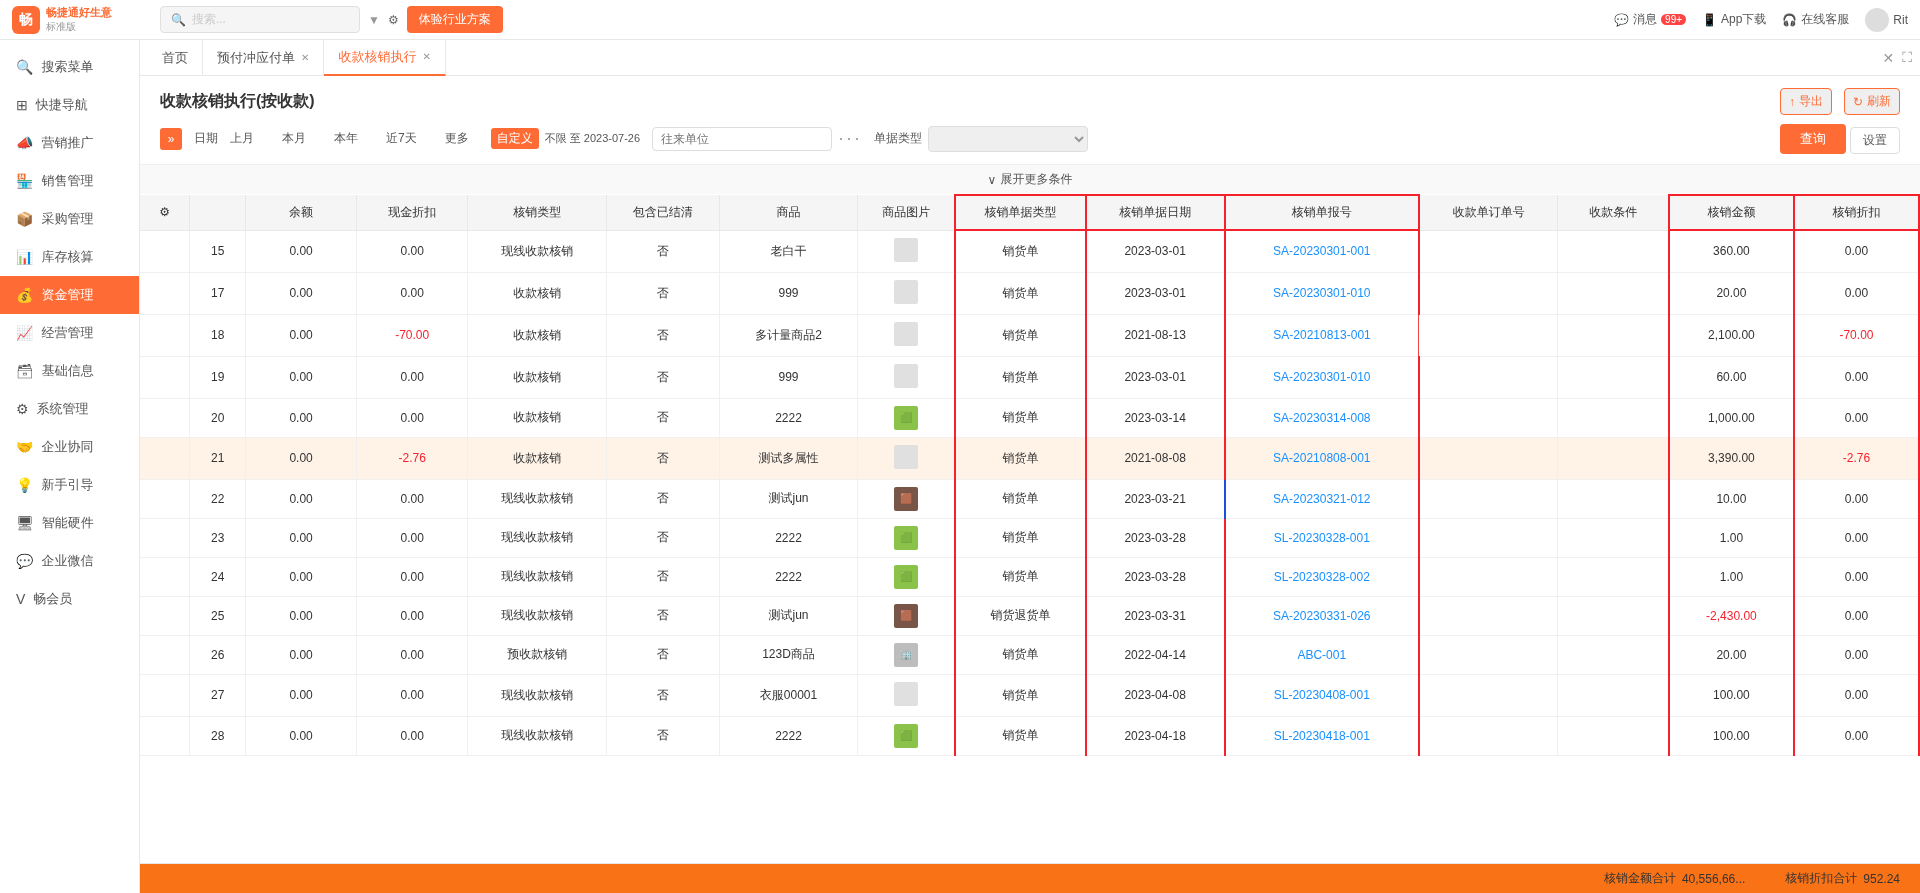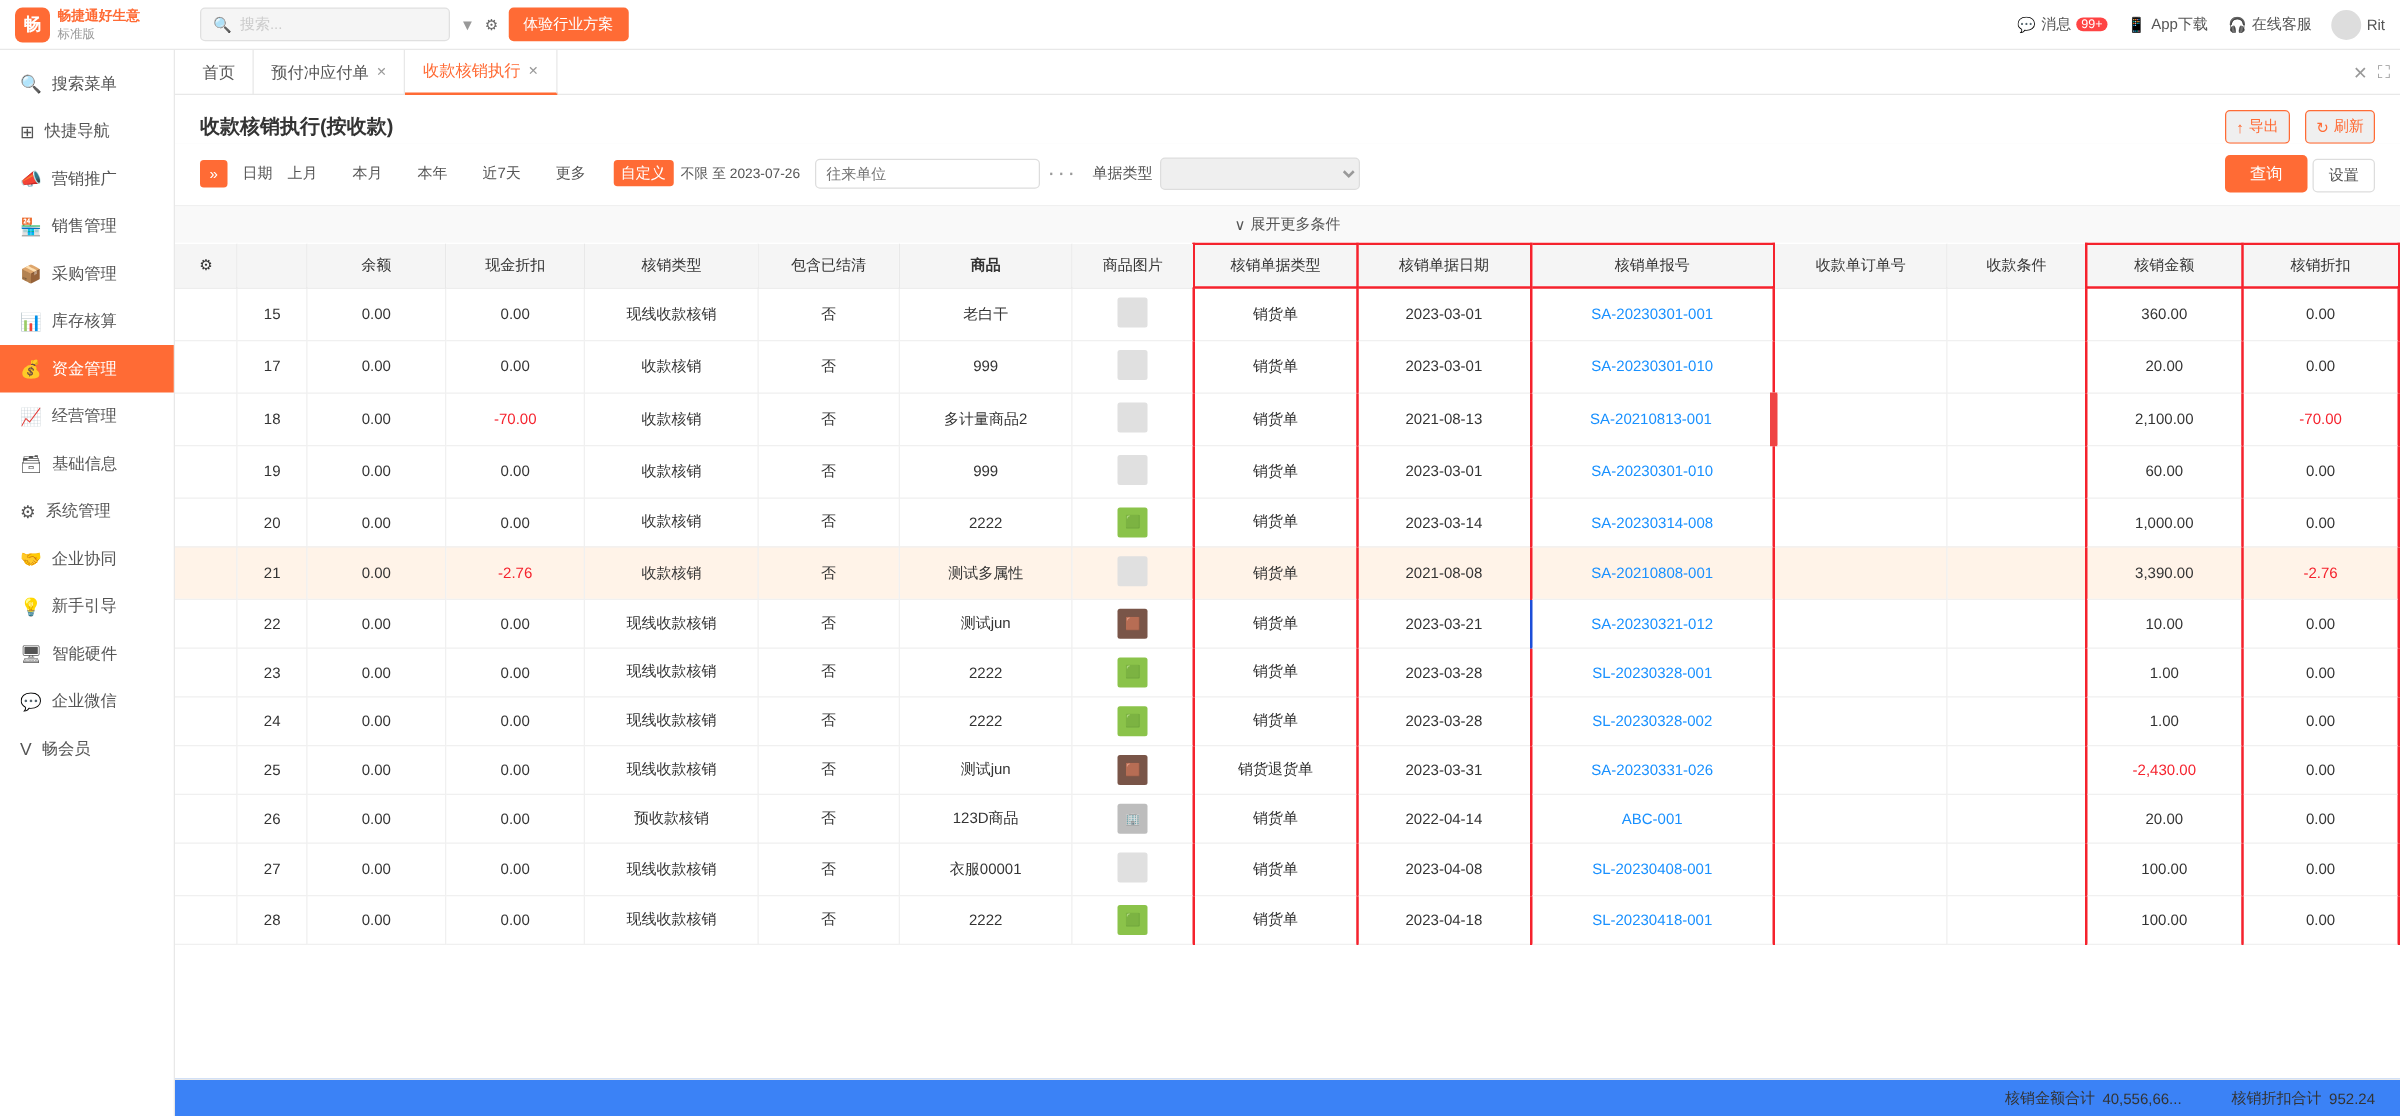--- a/index.html
+++ b/index.html
@@ -320,21 +320,21 @@
       border-right: 1px solid #f0f0f0;
       white-space: nowrap;
       color: #333;
     }
     tbody tr.highlighted { background: #fff3e8; }
     .link-text { color: #1890ff; cursor: pointer; text-decoration: none; }
     .red-text { color: #f5222d; }
 
     
     .table-footer {
-      background: #3b82f6;
+      background: #f97316;
       padding: 6px 20px;
       display: flex;
       justify-content: flex-end;
       gap: 40px;
       border-top: 1px solid #e8e8e8;
       font-size: 12px;
     }
     .footer-total {
       display: flex;
       align-items: center;
@@ -569,21 +569,21 @@
       <div class="table-container">
         <table>
           <thead>
             <tr>
               <th class="gear-col" style="width:36px;">⚙</th>
               <th style="width:40px;"></th>
               <th style="width:80px;">余额</th>
               <th style="width:80px;">现金折扣</th>
               <th style="width:100px;">核销类型</th>
               <th style="width:80px;">包含已结清</th>
-              <th style="width:100px;font-weight:bold;">商品</th>
+              <th style="width:100px;">商品</th>
               <th style="width:70px;">商品图片</th>
               <th style="width:90px;border:2px solid #f5222d;">核销单据类型</th>
               <th style="width:100px;border:2px solid #f5222d;">核销单据日期</th>
               <th style="width:140px;border:2px solid #f5222d;">核销单报号</th>
               <th style="width:100px;">收款单订单号</th>
               <th style="width:80px;">收款条件</th>
               <th style="width:90px;border:2px solid #f5222d;padding-left:10px;">核销金额</th>
               <th style="width:90px;border:2px solid #f5222d;">核销折扣</th>
             </tr>
           </thead>
@@ -626,21 +626,21 @@
     <td></td>
     <td>18</td>
     <td>0.00</td>
     <td class="red-text">-70.00</td>
     <td>收款核销</td>
     <td>否</td>
     <td>多计量商品2</td>
     <td><div class="img-placeholder gray-img" style="background: rgb(224, 224, 224);"></div></td>
     <td style="border-left:2px solid #f5222d;border-right:2px solid #f5222d;">销货单</td>
     <td style="border-left:2px solid #f5222d;border-right:2px solid #f5222d;">2021-08-13</td>
-    <td style="border-left:2px solid #f5222d;border-right:6px solid #ef4444;"><a class="link-text" href="#">SA-20210813-001</a></td>
+    <td style="border-left:2px solid #f5222d;border-right:1px solid #ef4444;"><a class="link-text" href="#">SA-20210813-001</a></td>
     <td></td>
     <td></td>
     <td style="border-left:2px solid #f5222d;border-right:2px solid #f5222d;" class="">2,100.00</td>
     <td style="border-left:2px solid #f5222d;border-right:2px solid #f5222d;" class="red-text">-70.00</td>
   </tr>
               <tr>
     <td></td>
     <td>19</td>
     <td>0.00</td>
     <td class="">0.00</td>

